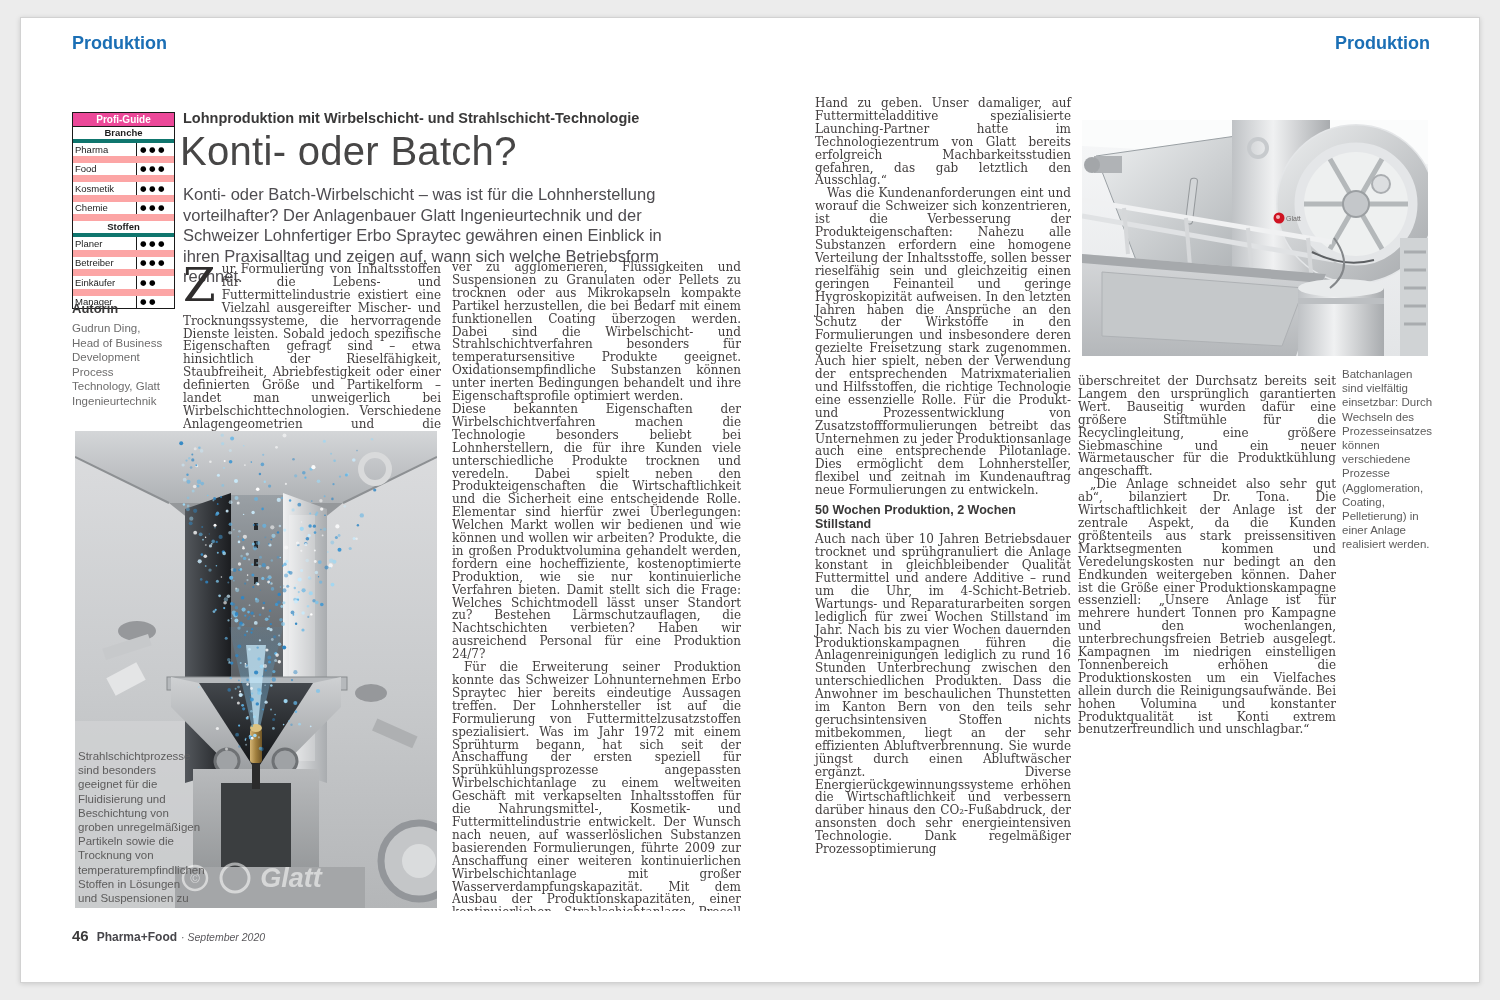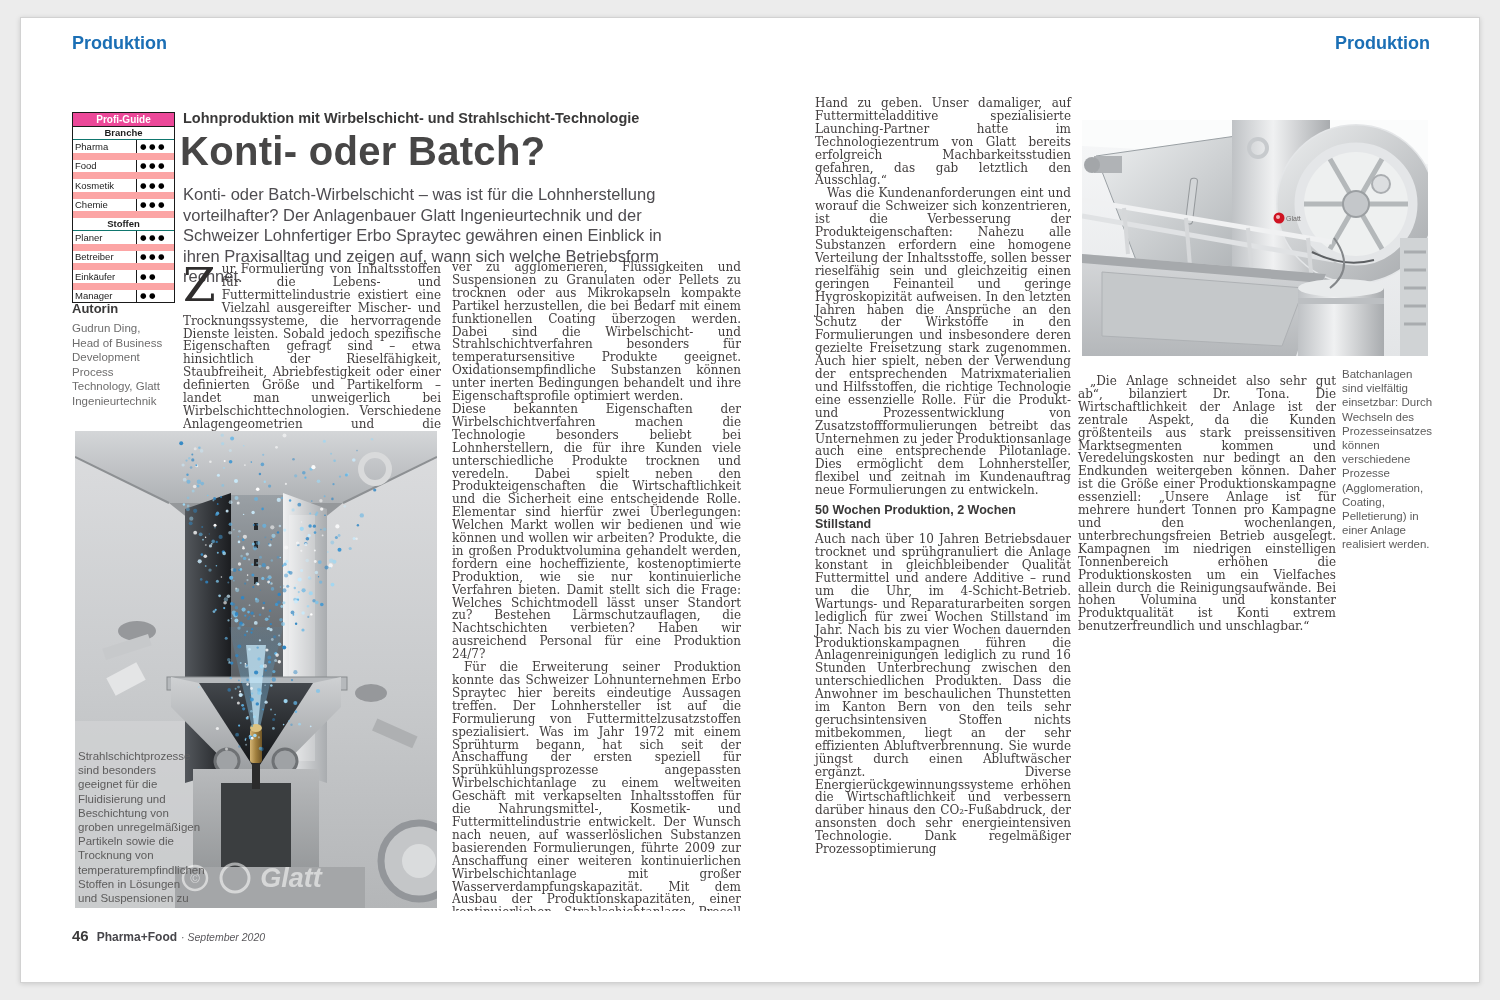--- a/index.html
+++ b/index.html
@@ -8,29 +8,29 @@
   .spread{position:absolute;left:20px;top:17px;width:1458px;height:964px;background:#ffffff;
           border:1px solid #d2d2d2;box-shadow:0 1px 5px rgba(0,0,0,.15);}
   .abs{position:absolute;}
 
   .running-head{font-size:18px;font-weight:bold;color:#1b6fb5;}
 
   
   .pg{width:101px;border:1px solid #1a1a1a;font-size:9.5px;color:#1c1c1c;background:#fff;}
   .pg-title{background:#ec4899;color:#fff;font-weight:bold;text-align:center;font-size:10px;
             padding:1px 0;border-bottom:1px solid #1a1a1a;}
-  .pg-sec{font-weight:bold;text-align:center;border-bottom:1px solid #0f766e;padding:0 0 1px;}
+  .pg-sec{font-weight:bold;text-align:center;border-bottom:4px solid #0f766e;padding:0 0 1px;}
   .pg-row{display:flex;border-bottom:7px solid #fca5a5;height:12.5px;align-items:center;}
   .pg-row.last{border-bottom:none;}
   .pg-name{flex:1;padding-left:2px;border-right:1px solid #1a1a1a;height:100%;display:flex;align-items:center;}
   .pg-dots{width:34px;padding-left:3px;font-size:7.5px;letter-spacing:2.5px;color:#000;
            font-family:"DejaVu Sans",sans-serif;}
 
   .kicker{font-size:14.5px;font-weight:bold;color:#393838;}
-  .article-title{font-size:40px;font-weight:700;color:#474646;letter-spacing:.3px;}
+  .article-title{font-size:40px;font-weight:400;color:#474646;letter-spacing:.3px;}
   .standfirst{font-size:16.5px;line-height:20.5px;color:#4e4c50;}
 
   .author-h{font-size:13px;font-weight:bold;color:#3a3939;margin-bottom:5px;}
   .author-t{font-size:11.5px;color:#6e6d6d;line-height:14.5px;}
 
   .body-text{font-family:"DejaVu Serif","Liberation Serif",serif;font-size:12px;line-height:12.9px;
              color:#413d3d;text-align:justify;}
   .body-text p{margin:0;}
   .body-text p.indent{text-indent:12px;}
   .subhead{font-family:"Liberation Sans",sans-serif;font-weight:bold;font-size:12.5px;
@@ -724,20 +724,21 @@
         <circle cx="197" cy="98" r="5.5" fill="#cf1322"></circle>
         <circle cx="196" cy="97" r="2" fill="#ffffff" opacity="0.7"></circle>
         <text x="204" y="101" font-size="7" fill="#6d6a6a" font-family="Liberation Sans, sans-serif">Glatt</text>
       </g>
     </svg>
   </div>
 
   <div class="abs caption" style="left:1342px;top:367px;width:92px;">Batchanlagen sind vielfältig einsetzbar: Durch Wechseln des Prozesseinsatzes können verschiedene Prozesse (Agglomeration, Coating, Pelletierung) in einer Anlage realisiert werden.</div>
 
   <div class="abs body-text" style="left:1078px;top:375px;width:258px;">
+    <p>überschreitet der Durchsatz bereits seit Langem den ursprünglich garantierten Wert. Bauseitig wurden dafür eine größere Stiftmühle für die Recyclingleitung, eine größere Siebmaschine und ein neuer Wärmetauscher für die Produktkühlung angeschafft.</p>
     <p class="indent">„Die Anlage schneidet also sehr gut ab“, bilanziert Dr. Tona. Die Wirtschaftlichkeit der Anlage ist der zentrale Aspekt, da die Kunden größtenteils aus stark preissensitiven Marktsegmenten kommen und Veredelungskosten nur bedingt an den Endkunden weitergeben können. Daher ist die Größe einer Produktionskampagne essenziell: „Unsere Anlage ist für mehrere hundert Tonnen pro Kampagne und den wochenlangen, unterbrechungsfreien Betrieb ausgelegt. Kampagnen im niedrigen einstelligen Tonnenbereich erhöhen die Produktionskosten um ein Vielfaches allein durch die Reinigungsaufwände. Bei hohen Volumina und konstanter Produktqualität ist Konti extrem benutzerfreundlich und unschlagbar.“</p>
   </div>
 
   <div class="abs footer" style="left:72px;top:927px;">
     <span class="footer-num">46</span>
     <span class="footer-mag">Pharma+Food</span>
     <span class="footer-issue">· September 2020</span>
   </div>
 </div>
 

